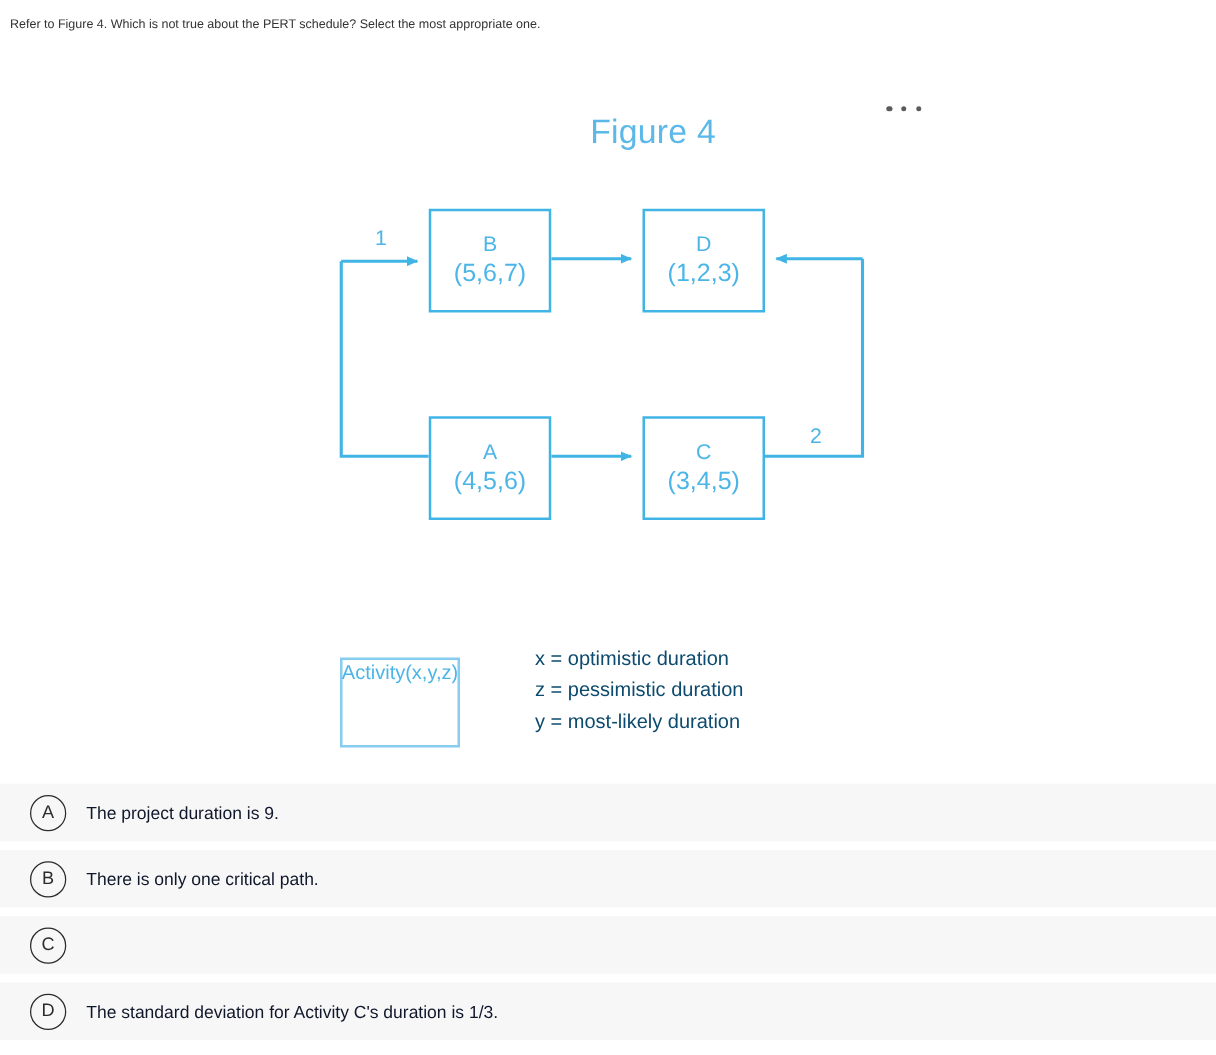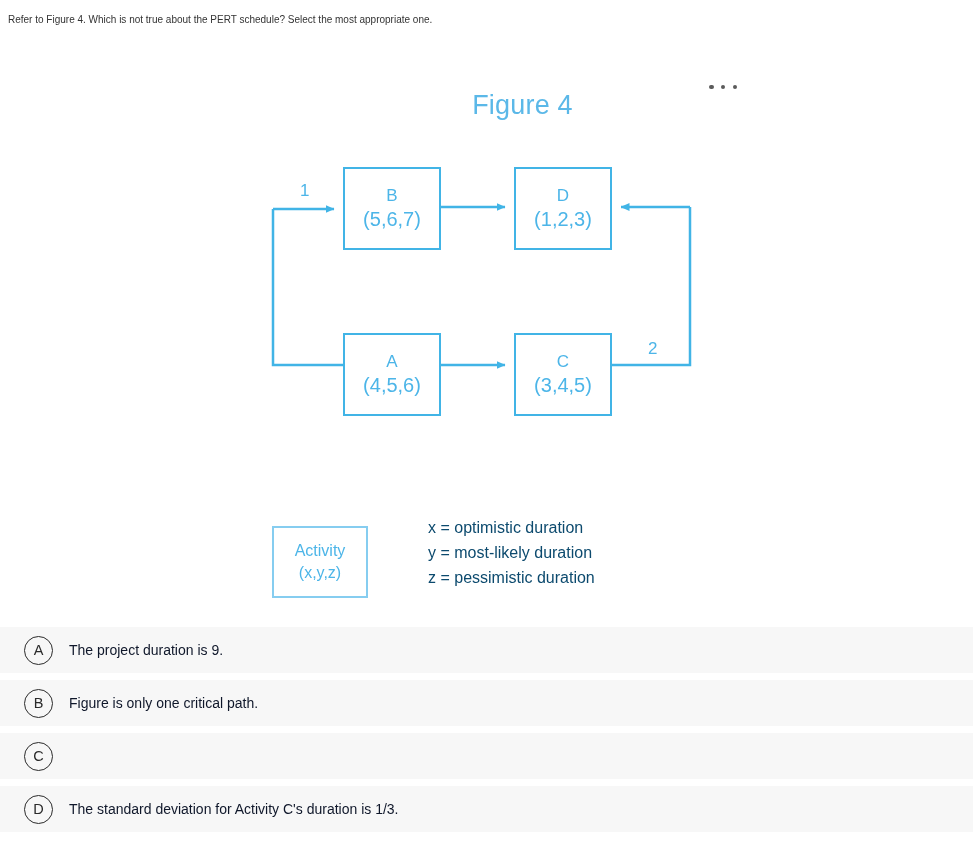--- a/index.html
+++ b/index.html
@@ -103,22 +103,21 @@
   .legend-box {
     position: absolute;
     left: 272px;
     top: 482px;
     width: 96px;
     height: 72px;
     border: 2px solid #86cdf0;
     background: #ffffff;
     box-sizing: border-box;
     display: flex;
-    flex-direction: column;
-    align-items: center;
+    align-items: flex-start;
     justify-content: center;
     color: #4cb5e8;
     font-size: 16px;
     line-height: 1.35;
   }
   .legend-lines {
     position: absolute;
     left: 380px;
     top: 471px;
     color: #0c4a6e;
@@ -227,37 +226,37 @@
 
     <div class="edge-label" style="left:648px; top:295px;">2</div>
 
     <div class="legend-box">
       <div>Activity</div>
       <div>(x,y,z)</div>
     </div>
 
     <div class="legend-lines">
       <div>x = optimistic duration</div>
+      <div>z = pessimistic duration</div>
       <div>y = most-likely duration</div>
-      <div>z = pessimistic duration</div>
     </div>
 
   </div>
 </div>
 
 <div class="options">
 
   <div class="option-row">
     <div class="option-badge">A</div>
     <div class="option-text">The project duration is 9.</div>
   </div>
 
   <div class="option-row">
     <div class="option-badge">B</div>
-    <div class="option-text">Figure is only one critical path.</div>
+    <div class="option-text">There is only one critical path.</div>
   </div>
 
   <div class="option-row">
     <div class="option-badge">C</div>
   </div>
 
   <div class="option-row">
     <div class="option-badge">D</div>
     <div class="option-text">The standard deviation for Activity C's duration is 1/3.</div>
   </div>

